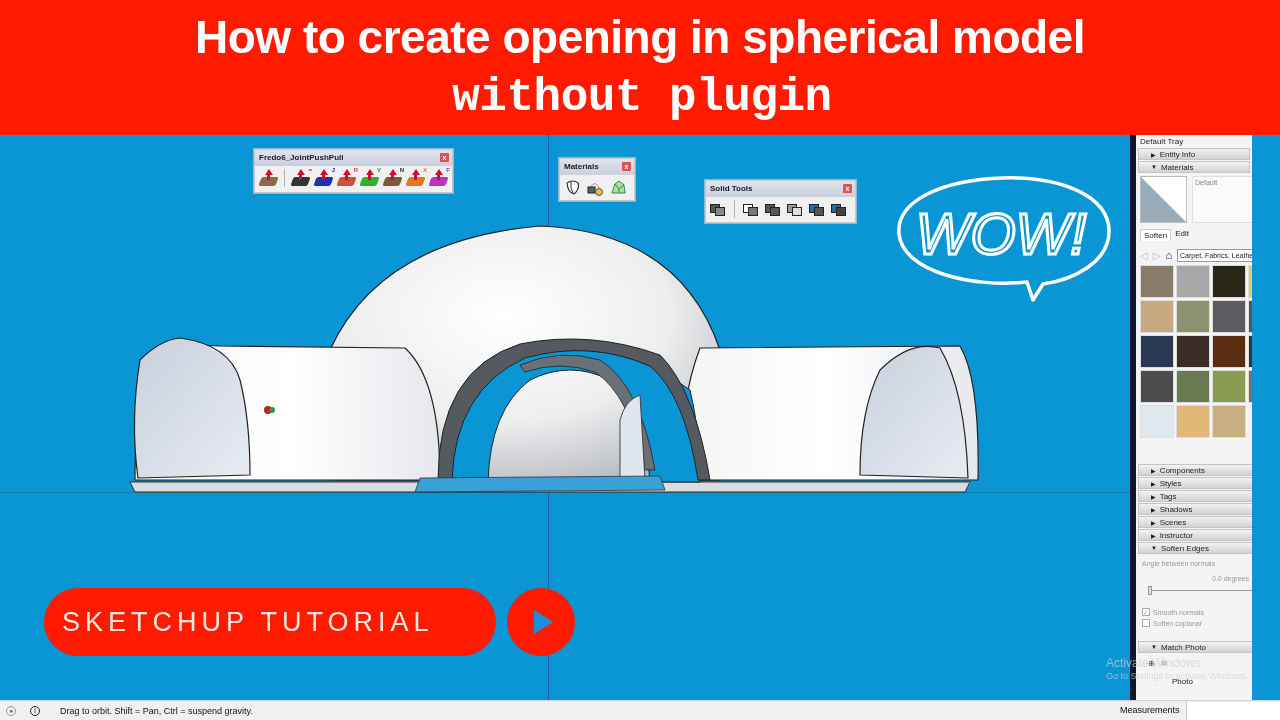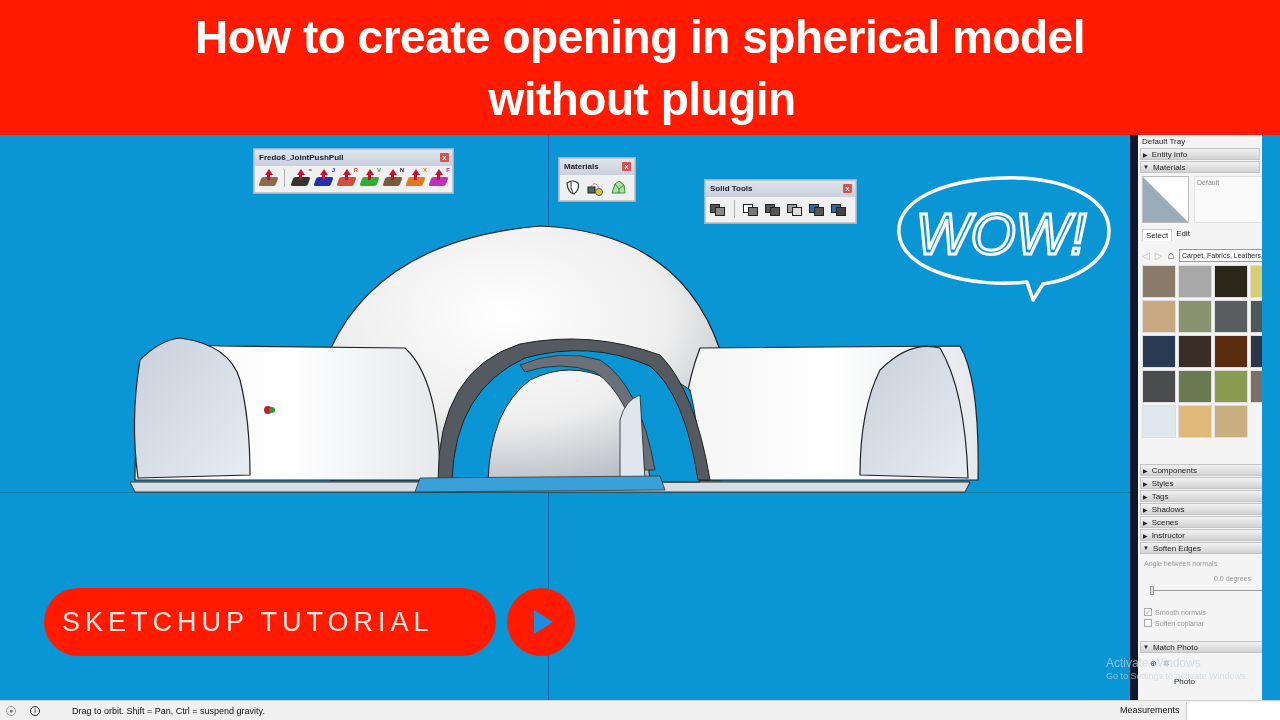--- a/index.html
+++ b/index.html
@@ -2,21 +2,21 @@
 <html><head>
 <meta charset="utf-8">
 <style>
   * { box-sizing: border-box; margin: 0; padding: 0; }
   html, body { width: 1280px; height: 720px; overflow: hidden; background: #0a96d4; font-family: "Liberation Sans", sans-serif; }
   #root { position: relative; width: 1280px; height: 720px; }
 
   
   .banner { position: absolute; left: 0; top: 0; width: 1280px; height: 135px; background: #ff1a00; color: #fff; text-align: center; }
   .banner .l1 { position: absolute; left: 0; right: 0; top: 10px; font-size: 46px; font-weight: bold; letter-spacing: -0.5px; font-family: "Liberation Sans", sans-serif; }
-  .banner .l2 { position: absolute; left: 4px; right: 0; top: 72px; font-size: 46px; font-weight: bold; letter-spacing: -0.5px; }
+  .banner .l2 { position: absolute; left: 4px; right: 0; top: 72px; font-size: 46px; font-weight: bold; letter-spacing: -0.5px; font-family: Liberation Mono, monospace; }
 
   
   .viewport { position: absolute; left: 0; top: 135px; width: 1130px; height: 565px; background: #0a96d4; overflow: hidden; }
   .axis-v { position: absolute; left: 548px; top: 0; width: 1px; height: 565px; background: rgba(20,40,120,0.45); }
   .axis-h { position: absolute; left: 0; top: 357px; width: 1130px; height: 1px; background: rgba(40,80,60,0.35); }
 
   
   .toolbar { position: absolute; background: #f0f0f0; border: 1px solid #c8c8c8; box-shadow: 0 0 0 1px #8fb7d4; }
   .toolbar .tb-title { height: 16px; background: linear-gradient(#dfe4ec, #c9d0dc); font-size: 8px; font-weight: bold; color: #1a1a2a; padding: 3px 4px; position: relative; }
   .toolbar .tb-close { position: absolute; right: 3px; top: 3px; width: 9px; height: 9px; background: #d9534f; border-radius: 1px; color: #fff; font-size: 7px; line-height: 9px; text-align: center; }
@@ -36,23 +36,23 @@
 
   
   .model { position: absolute; left: 120px; top: 220px; width: 860px; height: 280px; }
 
   
   .tut-pill { position: absolute; left: 44px; top: 588px; width: 452px; height: 68px; background: #ff1a00; border-radius: 34px; color: #ffe8e0; font-size: 27px; letter-spacing: 5px; line-height: 68px; padding-left: 18px; }
   .tut-play { position: absolute; left: 507px; top: 588px; width: 68px; height: 68px; background: #ff1a00; border-radius: 50%; }
   .tut-play .tri { position: absolute; left: 27px; top: 22px; width: 0; height: 0; border-top: 12px solid transparent; border-bottom: 12px solid transparent; border-left: 19px solid #1a8fe0; }
 
   
-  .tray { position: absolute; left: 1130px; top: 135px; width: 132px; height: 565px; background: #f4f4f4; border-left: 8px solid #0f172a; font-size: 8px; color: #222; overflow: hidden; }
+  .tray { position: absolute; left: 1130px; top: 135px; width: 122px; height: 565px; background: #f4f4f4; border-left: 6px solid #0f172a; font-size: 8px; color: #222; overflow: hidden; }
   .tray-title { height: 12px; padding: 2px 4px; background: #f4f4f4; font-size: 8px; }
-  .tray-sec { height: 12px; margin: 1px 2px; background: linear-gradient(#f2f2f2, #d2d2d2); border: 1px solid #c4c4c4; padding: 1px 2px; font-size: 8px; display: flex; align-items: center; gap: 4px; }
+  .tray-sec { height: 12px; margin: 1px 2px; background: linear-gradient(#f2f2f2, #d2d2d2); border: 1px solid #c4c4c4; padding: 1px 12px; font-size: 8px; display: flex; align-items: center; gap: 4px; }
   .tray-sec .arr { font-size: 6px; }
   .mat-preview { position: absolute; left: 4px; top: 41px; width: 47px; height: 47px; background: #fff; border: 1px solid #bbb; overflow: hidden; }
   .mat-preview .tri { position: absolute; left: 0; top: 0; width: 0; height: 0; border-bottom: 46px solid #9aabba; border-right: 46px solid transparent; }
   .mat-name { position: absolute; left: 56px; top: 41px; width: 90px; height: 47px; border: 1px solid #e0e0e0; background: #fafafa; color: #888; font-size: 7px; padding: 2px; }
   .mat-tabs { position: absolute; left: 4px; top: 94px; display: flex; gap: 4px; font-size: 8px; }
   .mat-tab { padding: 1px 3px; border: 1px solid #ccc; border-bottom: none; background: #fff; }
   .mat-nav { position: absolute; left: 4px; top: 112px; width: 150px; height: 16px; display: flex; align-items: center; gap: 5px; }
   .mat-nav .nb { color: #bbb; font-size: 10px; }
   .mat-nav .home { font-size: 11px; color: #333; }
   .mat-nav .dd { flex: 1; border: 1px solid #999; background: #fff; font-size: 7px; padding: 2px; white-space: nowrap; overflow: hidden; }
@@ -67,21 +67,21 @@
   .soften .cb .box { width: 8px; height: 8px; border: 1px solid #aaa; background: #fff; font-size: 7px; line-height: 7px; text-align: center; color: #aaa; }
   .match-photo { position: absolute; left: 0; top: 505px; width: 146px; }
   .mp-row { position: absolute; left: 12px; top: 524px; font-size: 8px; display: flex; gap: 6px; align-items: center; }
   .activate { position: absolute; left: 1106px; top: 656px; color: rgba(200,210,220,0.7); font-size: 12px; white-space: nowrap; }
   .activate .s { font-size: 9px; display: block; margin-top: 1px; }
 
   
   .status { position: absolute; left: 0; top: 700px; width: 1280px; height: 20px; background: #f0f0f0; border-top: 1px solid #d0d0d0; font-size: 9px; color: #111; display: flex; align-items: center; }
   .status .ic { width: 10px; height: 10px; border: 1px solid #999; border-radius: 50%; margin-left: 6px; font-size: 7px; text-align: center; line-height: 8px; color: #777; }
   .status .ic2 { width: 10px; height: 10px; border: 1px solid #222; border-radius: 50%; margin-left: 14px; font-size: 7px; text-align: center; line-height: 8px; }
-  .status .msg { margin-left: 32px; text-align: center; }
+  .status .msg { margin-left: 20px; text-align: center; }
   .status .meas { position: absolute; left: 1120px; top: 4px; font-size: 9px; }
   .status .meas-box { position: absolute; left: 1186px; top: 1px; width: 94px; height: 18px; background: #fff; border-left: 1px solid #ccc; }
 </style>
 </head>
 <body>
 
 <div id="root">
 
   <div class="banner">
     <div class="l1">How to create opening in spherical model</div>
@@ -266,21 +266,21 @@
         <span class="arr">▼</span>
         <span>Materials</span>
       </div>
 
     <div class="mat-preview">
         <div class="tri"></div>
       </div>
     <div class="mat-name">Default</div>
 
     <div class="mat-tabs">
-      <span class="mat-tab">Select</span>
+      <span class="mat-tab">Soften</span>
       <span>Edit</span>
     </div>
 
     <div class="mat-nav">
       <span class="nb">◁</span>
       <span class="nb">▷</span>
       <span class="home">⌂</span>
       <span class="dd">Carpet, Fabrics, Leathers, Textiles and Wallpaper</span>
     </div>
 

